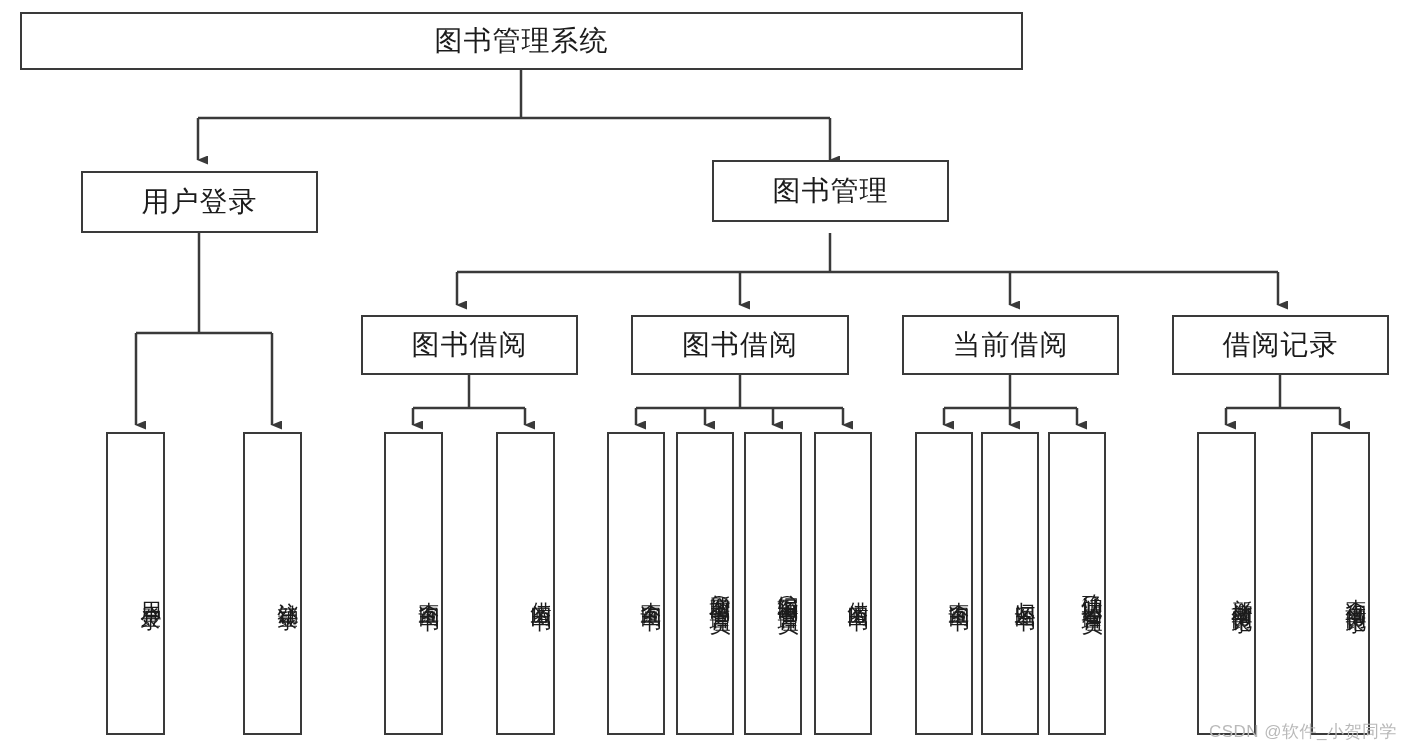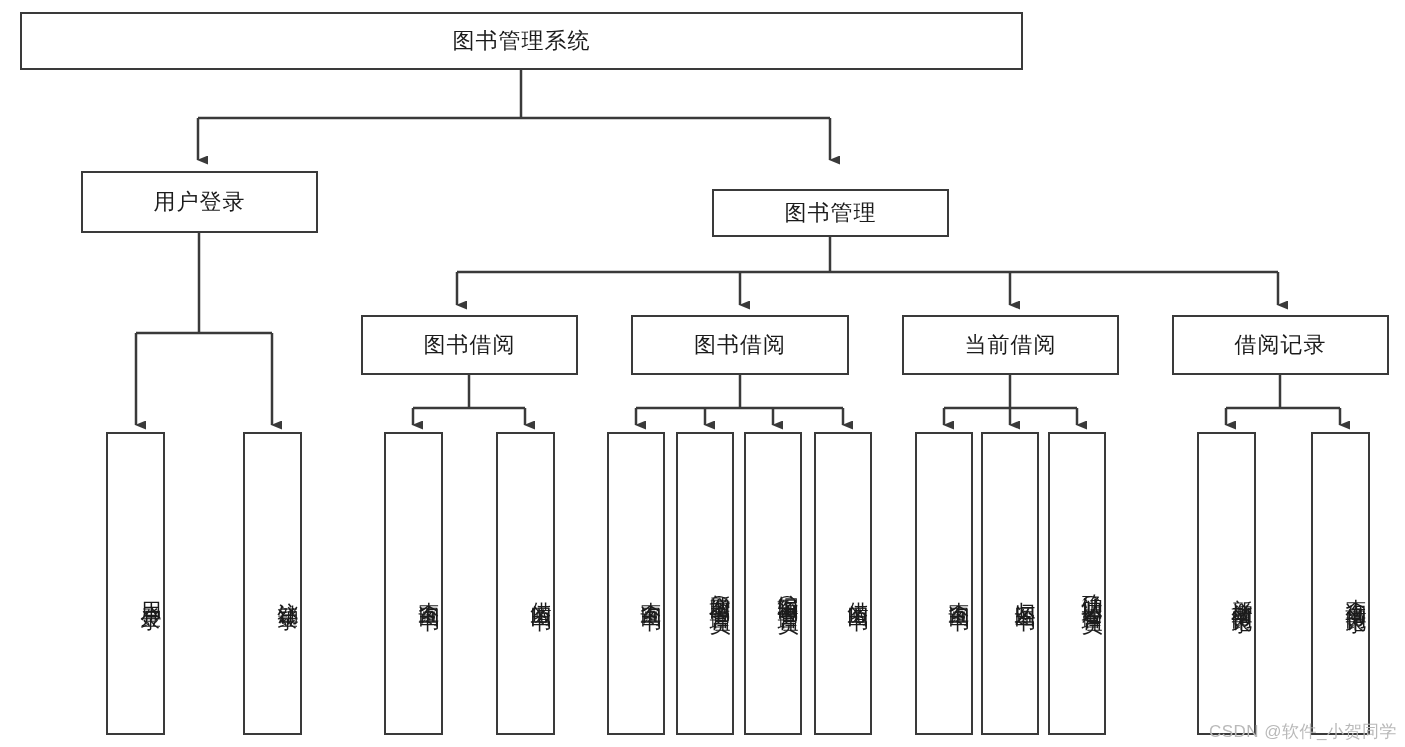--- a/index.html
+++ b/index.html
@@ -23,21 +23,21 @@
     box-sizing:border-box;
     background:#ffffff;
     border:2.5px solid #3a3a3a;
     display:flex;
     align-items:center;
     justify-content:center;
     color:#1b1b1b;
     z-index:2;
   }
   .node.horiz{
-    font-size:22px;
+    font-size:28px;
     letter-spacing:1px;
     white-space:nowrap;
   }
   .node.vert{
     writing-mode:vertical-rl;
     text-orientation:upright;
     font-size:21px;
     line-height:1.18;
     letter-spacing:3px;
     padding-top:14px;
@@ -115,21 +115,21 @@
     </g>
   </svg>
 
   <div class="node horiz" style="left:20px;top:12px;width:1003px;height:58px;">
     <span>图书管理系统</span>
   </div>
 
   <div class="node horiz" style="left:81px;top:171px;width:237px;height:62px;">
     <span>用户登录</span>
   </div>
-  <div class="node horiz" style="left:712px;top:189px;width:237px;height:48px;">
+  <div class="node horiz" style="left:712px;top:160px;width:237px;height:62px;">
     <span>图书管理</span>
   </div>
 
   <div class="node horiz" style="left:361px;top:315px;width:217px;height:60px;">
     <span>图书借阅</span>
   </div>
   <div class="node horiz" style="left:631px;top:315px;width:218px;height:60px;">
     <span>图书借阅</span>
   </div>
   <div class="node horiz" style="left:1172px;top:315px;width:217px;height:60px;">

